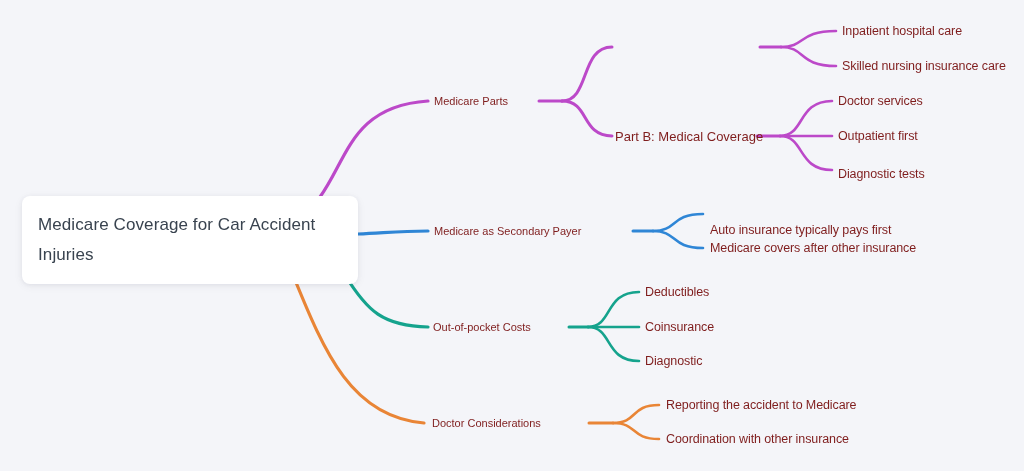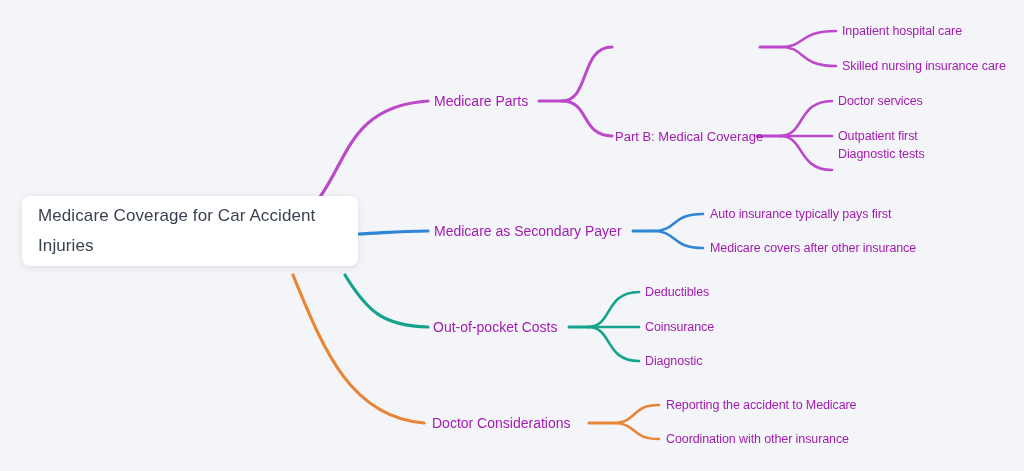--- a/index.html
+++ b/index.html
@@ -19,44 +19,44 @@
     left:0;top:0;
     width:1024px;height:471px;
   }
   .connector-svg path{
     fill:none;
     stroke-linecap:round;
   }
   .root-node{
     position:absolute;
     left:22px;top:196px;
-    width:336px;height:70px;
+    width:336px;height:88px;
     box-sizing:border-box;
     background:#ffffff;
     border-radius:8px;
     box-shadow:0 1px 4px rgba(60,70,90,0.08), 0 2px 10px rgba(60,70,90,0.06);
     display:flex;
     align-items:center;
     padding:0 16px;
   }
   .root-node .root-label{
     font-size:17px;
     line-height:30px;
     font-weight:500;
     color:#39434f;
     letter-spacing:0.1px;
   }
   .label{
     position:absolute;
     transform:translateY(-50%);
     white-space:nowrap;
-    color:#a21caf;
+    color:#7f1d1d;
     font-weight:500;
   }
-  .lvl1{font-size:14px;text-align:center;}
+  .lvl1{font-size:11px;text-align:center;}
   .lvl2{font-size:13px;}
   .leaf{font-size:12.5px;letter-spacing:-0.1px;}
 </style>
 </head>
 <body>
 
 <div class="stage">
 
   <svg class="connector-svg" viewBox="0 0 1024 471" xmlns="http://www.w3.org/2000/svg">
 
@@ -105,22 +105,22 @@
   <div class="label lvl1" style="left:433px;top:327px">Out-of-pocket Costs</div>
   <div class="label lvl1" style="left:434px;top:231px">Medicare as Secondary Payer</div>
   <div class="label lvl1" style="left:432px;top:423px">Doctor Considerations</div>
 
   <div class="label lvl2" style="left:615px;top:136px">Part B: Medical Coverage</div>
 
   <div class="label leaf" style="left:842px;top:31px">Inpatient hospital care</div>
   <div class="label leaf" style="left:842px;top:66px">Skilled nursing insurance care</div>
   <div class="label leaf" style="left:838px;top:101px">Doctor services</div>
   <div class="label leaf" style="left:838px;top:136px">Outpatient first</div>
-  <div class="label leaf" style="left:838px;top:154px">Diagnostic tests</div>
-  <div class="label leaf" style="left:710px;top:214px">Auto insurance typically pays first</div>
+  <div class="label leaf" style="left:838px;top:174px">Diagnostic tests</div>
+  <div class="label leaf" style="left:710px;top:230px">Auto insurance typically pays first</div>
   <div class="label leaf" style="left:710px;top:248px">Medicare covers after other insurance</div>
   <div class="label leaf" style="left:645px;top:292px">Deductibles</div>
   <div class="label leaf" style="left:645px;top:327px">Coinsurance</div>
   <div class="label leaf" style="left:645px;top:361px">Diagnostic</div>
   <div class="label leaf" style="left:666px;top:405px">Reporting the accident to Medicare</div>
   <div class="label leaf" style="left:666px;top:439px">Coordination with other insurance</div>
 
 </div>
 
 </body></html>

